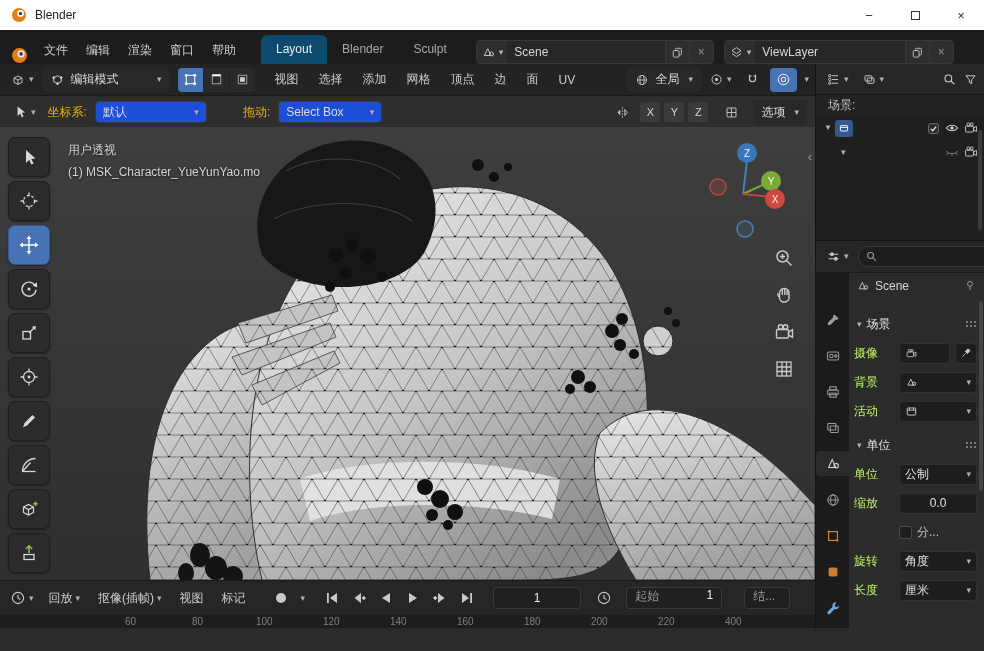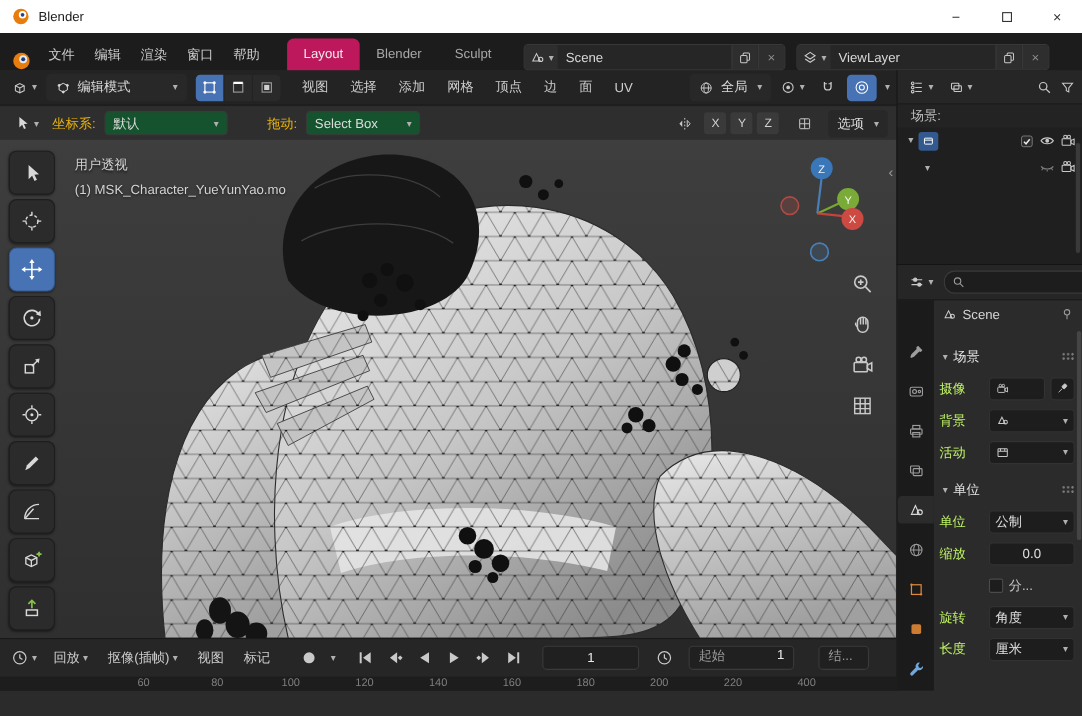--- a/index.html
+++ b/index.html
@@ -18,21 +18,21 @@
   .max-box{width:9px;height:9px;border:1px solid #333}
 
   
   .topbar{position:absolute;top:30px;left:0;width:984px;height:34px;background:#1c1c1c;
           display:flex;align-items:flex-end;padding:0 4px}
   .topbar-inner{display:flex;align-items:flex-end;height:34px;width:100%}
   .app-menu-btn{display:flex;align-items:center;padding:0 7px}
   .menu-item{padding:5px 9px;border-radius:4px;color:#cdcdcd}
   .ws-tabs{display:flex;align-self:flex-end;margin-left:16px;height:29px}
   .ws-tab{padding:7px 15px 8px;border-radius:6px 6px 0 0;color:#a8a8a8}
-  .ws-tab.active{background:#be185d;color:#ececec}
+  .ws-tab.active{background:#0c4a6e;color:#ececec}
   .id-selector{display:flex;align-items:center;height:24px;background:#262626;
                border:1px solid #383838;border-radius:4px;overflow:hidden}
   .id-ico-btn{display:flex;align-items:center;padding:0 4px;height:100%;background:#2e2e2e}
   .id-name{flex:1;padding:0 7px;color:#d8d8d8;white-space:nowrap;overflow:hidden}
   .id-side-btn{width:24px;height:100%;display:flex;align-items:center;justify-content:center;background:#2e2e2e;border-left:1px solid #383838}
   .id-x{color:#8f8f8f;font-size:12px}
 
   
   .tool-header{position:absolute;top:64px;left:0;width:815px;height:32px;background:#232323;
                display:flex;align-items:center;gap:4px;padding:0 6px;overflow:hidden;border-bottom:1px solid #1a1a1a}
@@ -44,21 +44,21 @@
   .selmode .sm:last-child{border-radius:0 4px 4px 0}
   .selmode .sm.active{background:#4772b3}
   .vh-menu{padding:5px 8px;color:#cdcdcd;white-space:nowrap}
   .right-group{margin-left:auto;display:flex;align-items:center;gap:4px}
   .icon-btn{width:27px;height:24px;display:flex;align-items:center;justify-content:center;border-radius:4px}
   .icon-btn.active{background:#4772b3}
 
   .tool-settings{position:absolute;top:97px;left:0;width:815px;height:30px;background:#2e2e2e;
                  display:flex;align-items:center;gap:8px;padding:0 8px;overflow:hidden}
   .ts-label{color:#eab308;white-space:nowrap}
-  .dd2{display:flex;align-items:center;background:#14532d;border:1px solid #3a3a3a;border-radius:4px;
+  .dd2{display:flex;align-items:center;background:#1d4ed8;border:1px solid #3a3a3a;border-radius:4px;
        height:22px;padding:0 7px;color:#dcdcdc;white-space:nowrap}
   .dd2 .grow{flex:1}
   .axis-btn{width:20px;height:20px;display:flex;align-items:center;justify-content:center;
             background:#3a3a3a;border-radius:3px;color:#d5d5d5;font-size:11px}
 
   
   .viewport{position:absolute;top:127px;left:0;width:815px;height:453px;overflow:hidden;
             background:linear-gradient(180deg,#3e3e3e,#2f2f2f)}
   .vp-text{position:absolute;left:68px;top:12px;line-height:22px;color:#d4d4d4;text-shadow:0 1px 2px rgba(0,0,0,.6)}
   .vp-toolbar{position:absolute;left:8px;top:10px;display:flex;flex-direction:column;gap:4px}

